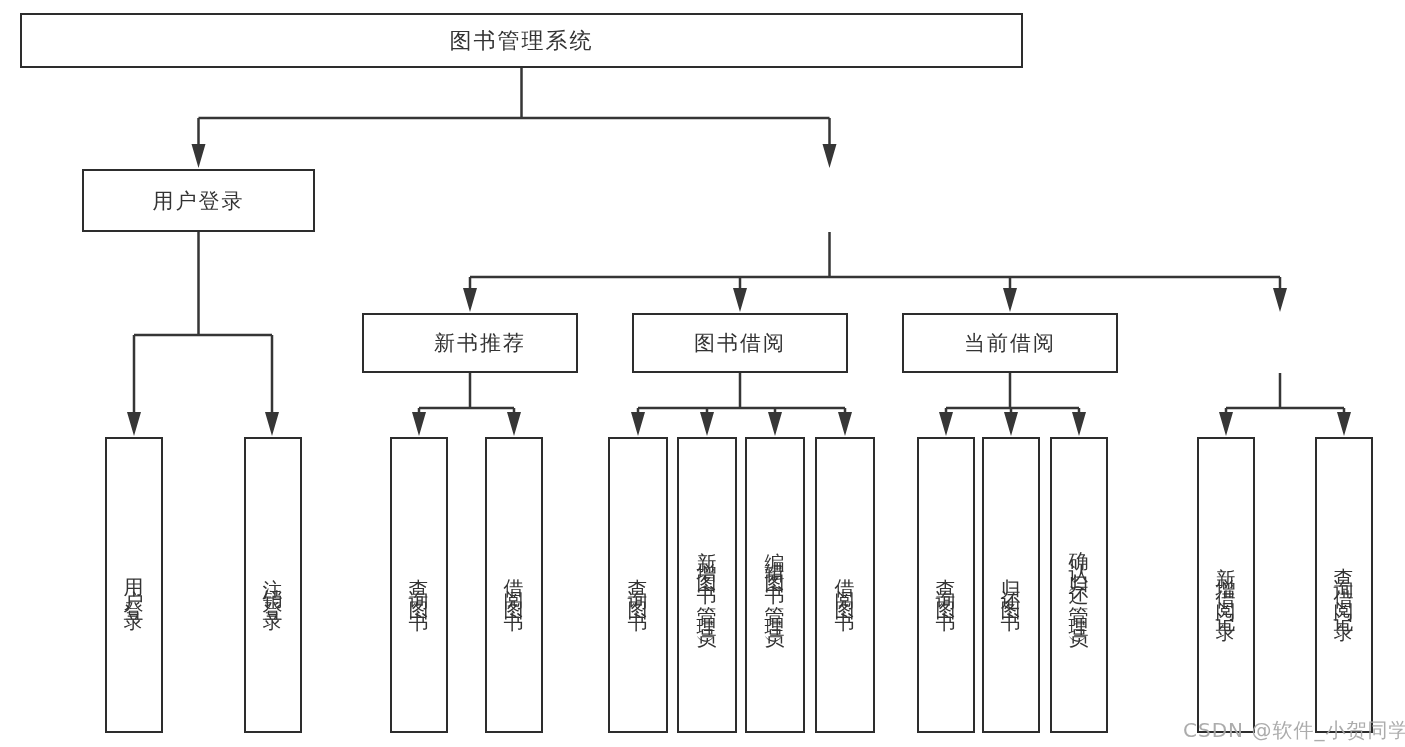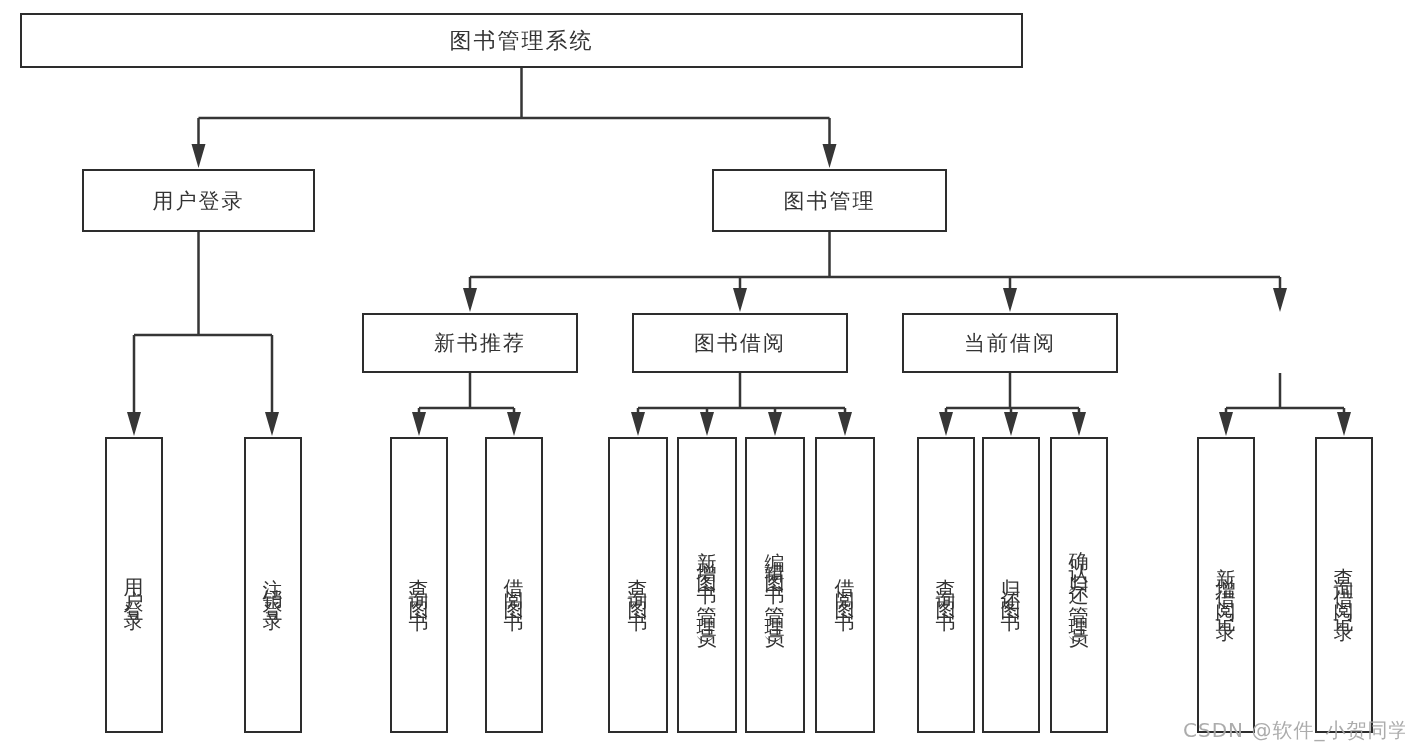--- a/index.html
+++ b/index.html
@@ -87,23 +87,20 @@
       M1337 412 L1351 412 L1344 436 Z"></path>
   </svg>
 
   <div class="node root">
     <span class="hlabel">图书管理系统</span>
   </div>
 
   <div class="node l2" style="left:82px;width:233px;">
     <span class="hlabel">用户登录</span>
   </div>
-  <div class="node l2" style="left:712px;width:235px;">
-    <span class="hlabel">图书管理</span>
-  </div>
 
   <div class="node l3" style="left:362px;padding-left:20px;">
     <span class="hlabel">新书推荐</span>
   </div>
   <div class="node l3" style="left:902px;">
     <span class="hlabel">当前借阅</span>
   </div>
   <div class="node l3" style="left:632px;">
     <span class="hlabel">图书借阅</span>
   </div>

